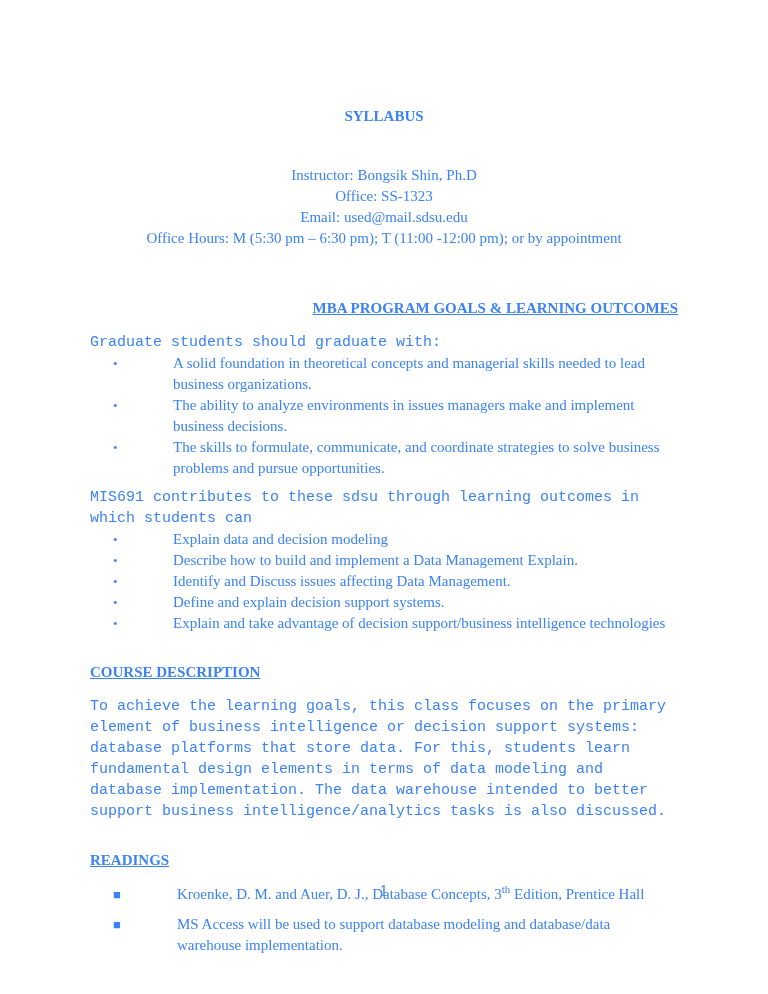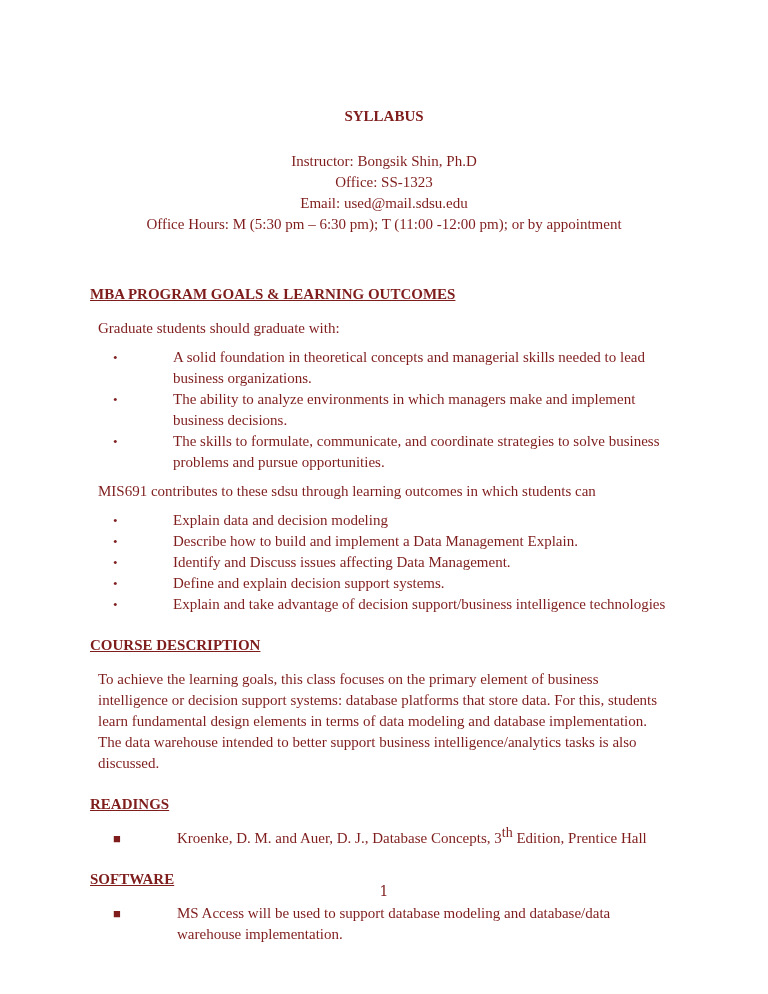--- a/index.html
+++ b/index.html
@@ -8,59 +8,59 @@
     background: #ffffff;
   }
   .page {
     position: relative;
     width: 768px;
     height: 994px;
     background: #ffffff;
     font-family: "Liberation Serif", serif;
     font-size: 15px;
     line-height: 21px;
-    color: #7f1d1d;
+    color: #3b82f6;
     overflow: hidden;
     box-sizing: border-box;
   }
   .content {
     padding: 106px 90px 0 90px;
   }
   p { margin: 0; }
   .center { text-align: center; }
   .bold { font-weight: bold; }
   .title-block { margin-bottom: 9px; }
-  .instructor-block { margin-top: 24px; }
+  .instructor-block { margin-top: 38px; }
   .section-heading {
     font-weight: bold;
     text-decoration: underline;
-    margin-top: 20px;
+    margin-top: 28px;
     margin-bottom: 13px;
   }
-  .heading-mba { margin-top: 49px; }
-  .para { margin: 8px; }
+  .heading-mba { margin-top: 49px; text-align: right; }
+  .para { margin: 0; font-family: Liberation Mono, monospace; }
   .list { margin: 0; }
   .list-item {
     display: flex;
     align-items: flex-start;
     padding-left: 23px;
   }
   .bullet-glyph {
     flex: 0 0 20px;
     font-size: 13px;
   }
   .square-glyph {
     flex: 0 0 24px;
     font-size: 13px;
     line-height: 21px;
   }
   .list-item-text { flex: 1 1 auto; margin-left: 40px; }
   .gap-sm { margin-top: 8px; }
   .square-list { margin-top: 9px; }
-  sup { font-size: 14px; line-height: 0; }
+  sup { font-size: 11px; line-height: 0; }
   .page-number {
     position: absolute;
     left: 0;
     right: 0;
     bottom: 92px;
     text-align: center;
     font-family: "DejaVu Serif", serif;
     font-size: 14px;
   }
 </style>
@@ -84,21 +84,21 @@
 
     <p class="para">Graduate students should graduate with:</p>
 
     <div class="list">
       <div class="list-item">
         <span class="bullet-glyph">•</span>
         <span class="list-item-text">A solid foundation in theoretical concepts and managerial skills needed to lead business organizations.</span>
       </div>
       <div class="list-item">
         <span class="bullet-glyph">•</span>
-        <span class="list-item-text">The ability to analyze environments in which managers make and implement business decisions.</span>
+        <span class="list-item-text">The ability to analyze environments in issues managers make and implement business decisions.</span>
       </div>
       <div class="list-item">
         <span class="bullet-glyph">•</span>
         <span class="list-item-text">The skills to formulate, communicate, and coordinate strategies to solve business problems and pursue opportunities.</span>
       </div>
     </div>
 
     <p class="para gap-sm">MIS691 contributes to these sdsu through learning outcomes in which students can</p>
 
     <div class="list">
@@ -130,21 +130,20 @@
 
     <div class="section-heading">READINGS</div>
 
     <div class="list square-list">
       <div class="list-item">
         <span class="square-glyph">■</span>
         <span class="list-item-text"><span>Kroenke, D. M. and Auer, D. J., Database Concepts, 3</span><sup>th</sup><span> Edition,  Prentice Hall</span></span>
       </div>
     </div>
 
-    <div class="section-heading">SOFTWARE</div>
 
     <div class="list square-list">
       <div class="list-item">
         <span class="square-glyph">■</span>
         <span class="list-item-text">MS Access will be used to support database modeling and database/data warehouse implementation.</span>
       </div>
     </div>
 
   </div>
 

